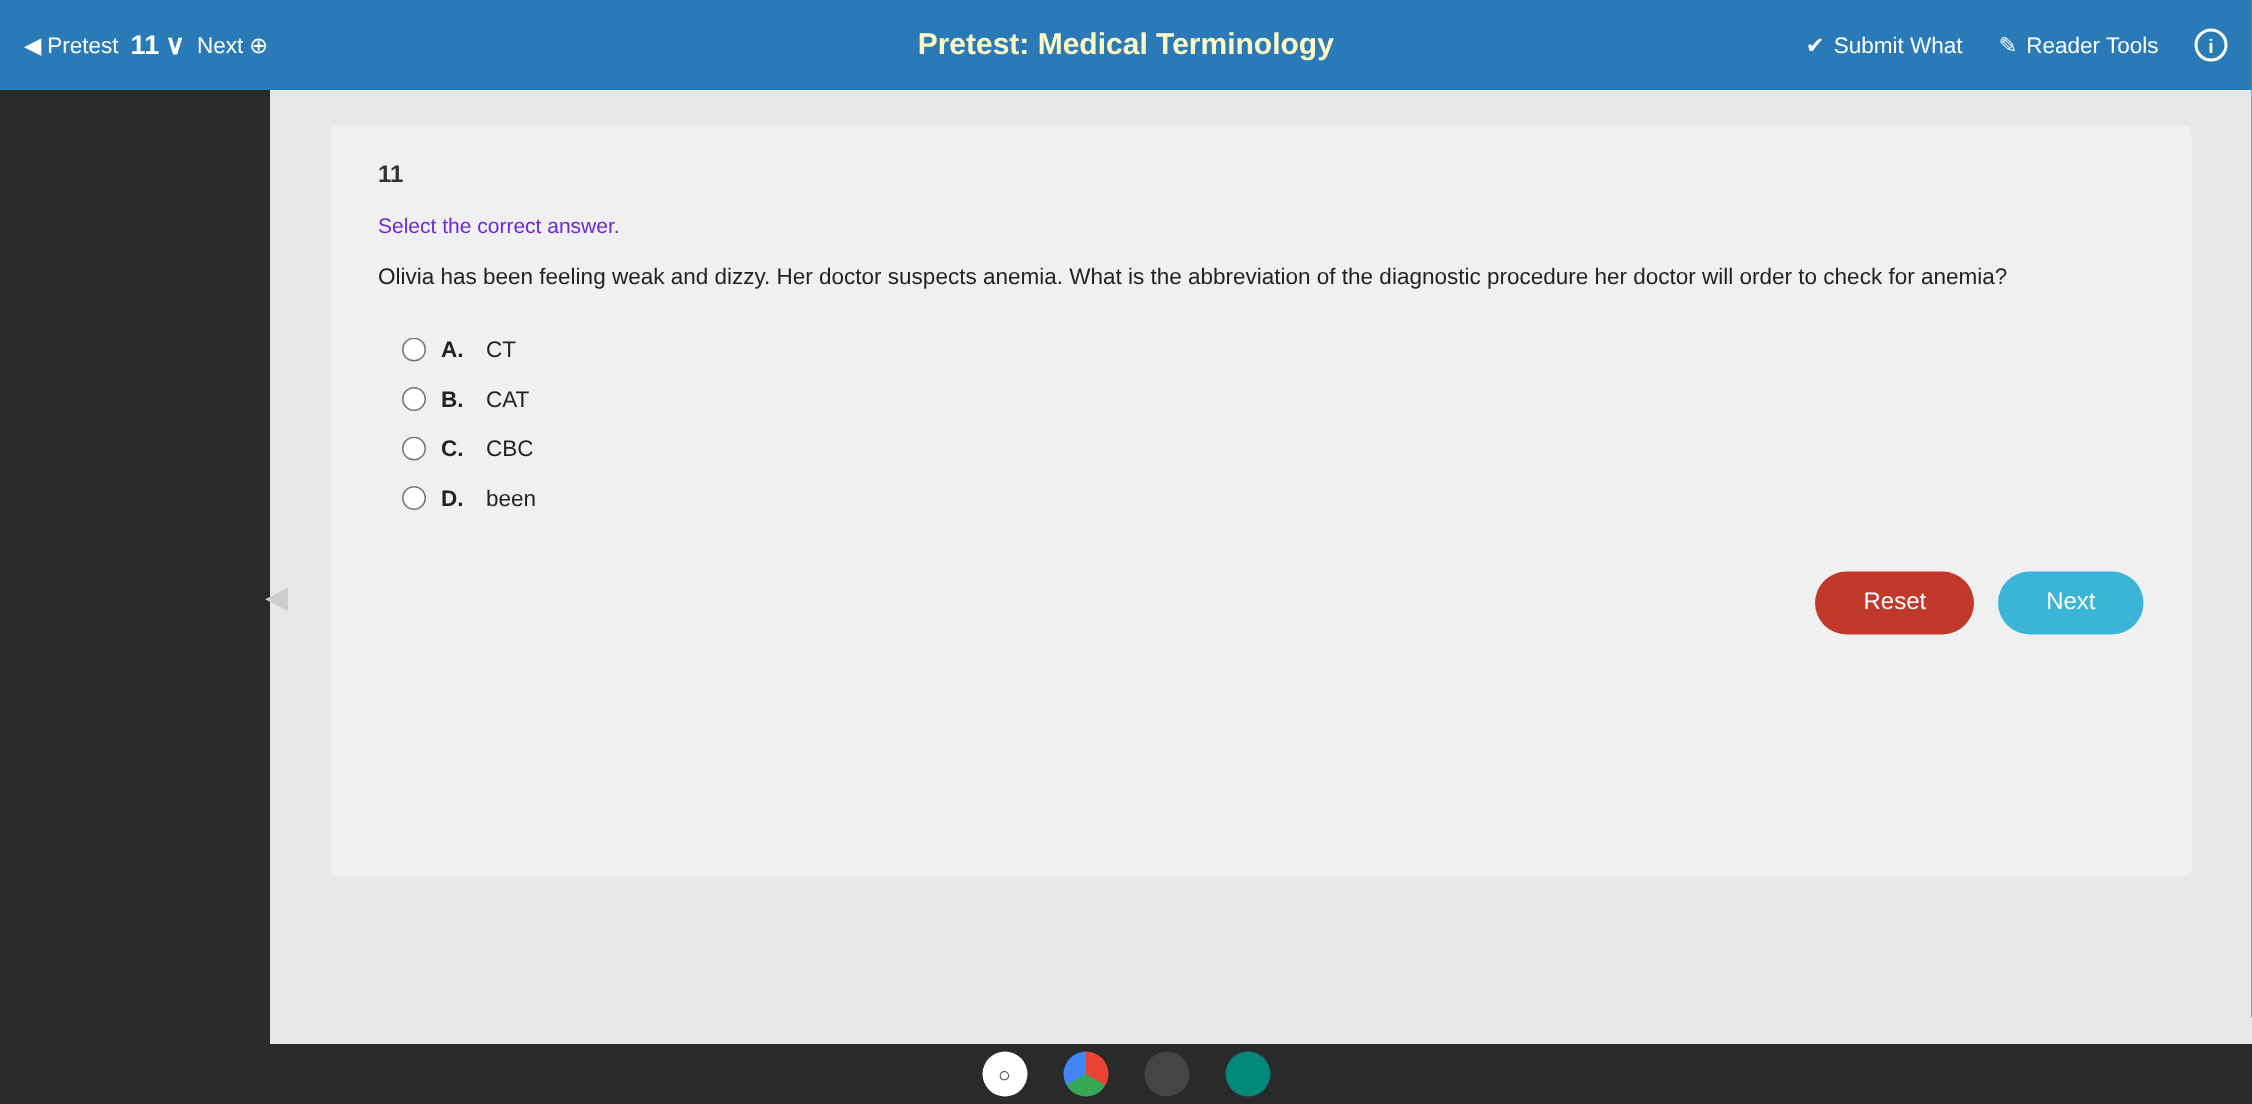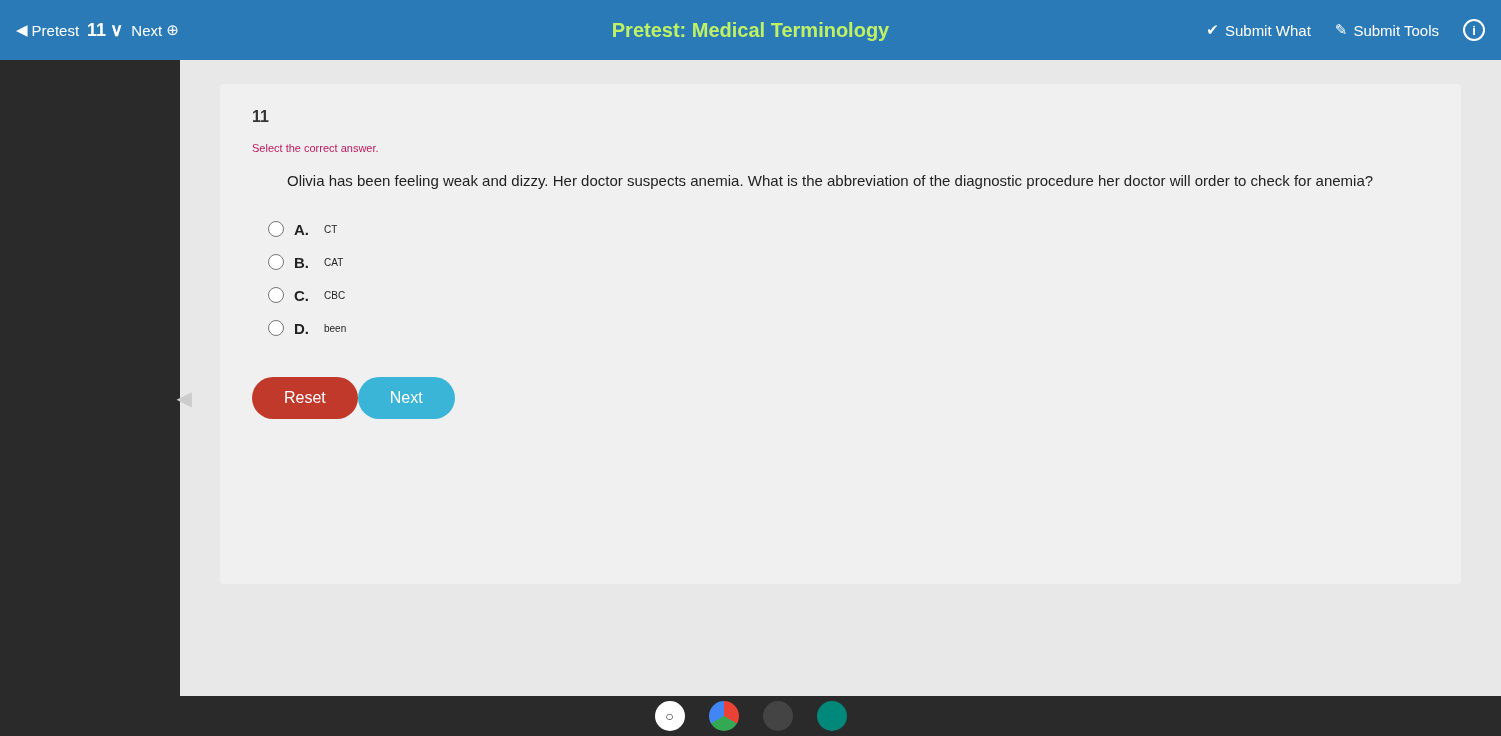--- a/index.html
+++ b/index.html
@@ -55,21 +55,21 @@
       background: none;
       border: none;
       cursor: pointer;
       font-size: 15px;
       font-weight: 500;
     }
     .nav-title {
       position: absolute;
       left: 50%;
       transform: translateX(-50%);
-      color: #bef264;
+      color: #fef9c3;
       font-size: 20px;
       font-weight: bold;
     }
     .nav-right {
       margin-left: auto;
       display: flex;
       align-items: center;
       gap: 24px;
     }
     .submit-test-btn {
@@ -145,31 +145,30 @@
     }
 
     .question-number {
       font-size: 16px;
       font-weight: bold;
       color: #333;
       margin-bottom: 16px;
     }
 
     .instruction-text {
-      font-size: 11px;
-      color: #be185d;
+      font-size: 14px;
+      color: #6d28d9;
       margin-bottom: 16px;
     }
 
     .question-text {
       font-size: 15px;
       color: #222;
       line-height: 1.5;
       margin-bottom: 28px;
-      margin-left: 35px;
     }
 
     .answer-options {
       display: flex;
       flex-direction: column;
       gap: 16px;
       margin-left: 16px;
     }
 
     .answer-option {
@@ -187,26 +186,27 @@
       accent-color: #2a7ab8;
       cursor: pointer;
     }
 
     .option-letter {
       font-weight: bold;
       min-width: 20px;
     }
 
     .option-text {
-      font-size: 10px;
+      font-size: 15px;
     }
 
     .button-row {
       display: flex;
-      justify-content: flex-start;
+      justify-content: flex-end;
+      gap: 16px;
       margin-top: 40px;
     }
 
     .reset-btn {
       background: #c0392b;
       color: white;
       border: none;
       border-radius: 24px;
       padding: 12px 32px;
       font-size: 16px;
@@ -285,21 +285,21 @@
     <span>Pretest: Medical Terminology</span>
   </div>
 
   <div class="nav-right">
     <button class="submit-test-btn">
       <span>✔</span>
       <span>Submit What</span>
     </button>
     <button class="reader-tools-btn">
       <span>✎</span>
-      <span>Submit Tools</span>
+      <span>Reader Tools</span>
     </button>
     <div class="info-icon">
       <span>i</span>
     </div>
   </div>
 </div>
 
 <div class="main-area">
 
   <div class="left-sidebar">

